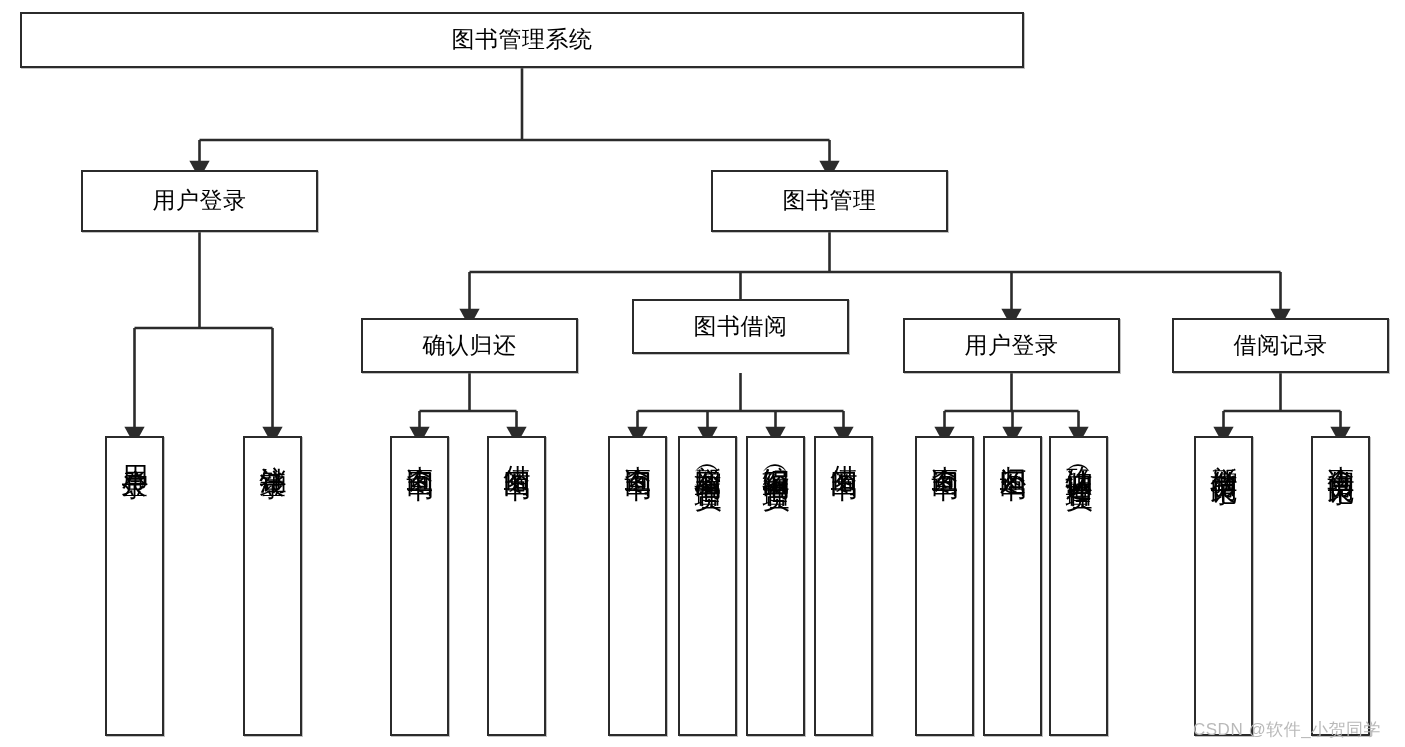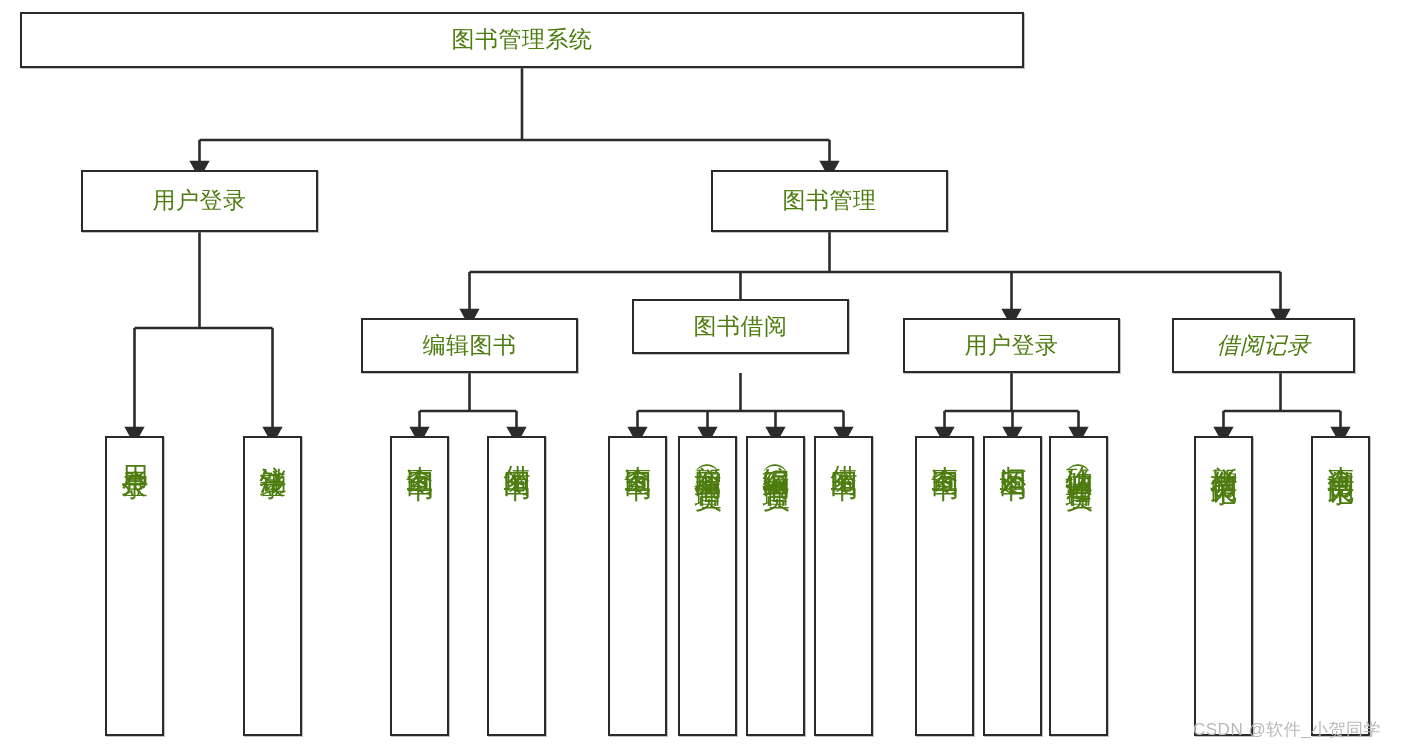--- a/index.html
+++ b/index.html
@@ -27,21 +27,21 @@
     pointer-events: none;
   }
   .node {
     position: absolute;
     box-sizing: border-box;
     border: 2px solid #2b2b2b;
     background: #ffffff;
     display: flex;
     align-items: center;
     justify-content: center;
-    color: #4d7c0f;
+    color: #000000;
     box-shadow: 1px 1px 0 rgba(120,120,120,0.45);
   }
   .node .label {
     display: block;
     text-align: center;
     line-height: 1.18;
     white-space: pre;
   }
   
   .node.h .label {
@@ -129,29 +129,29 @@
   </div>
 
   <div class="node h" style="left: 81px; top: 170px; width: 237px; height: 62px;">
     <span class="label">用户登录</span>
   </div>
   <div class="node h" style="left: 711px; top: 170px; width: 237px; height: 62px; justify-content: center;">
     <span class="label">图书管理</span>
   </div>
 
   <div class="node h" style="left: 361px; top: 318px; width: 217px; height: 55px;">
-    <span class="label">编辑图书</span>
+    <span class="label">确认归还</span>
   </div>
   <div class="node h" style="left: 632px; top: 299px; width: 217px; height: 55px;">
     <span class="label">图书借阅</span>
   </div>
   <div class="node h" style="left: 903px; top: 318px; width: 217px; height: 55px;">
     <span class="label">用户登录</span>
   </div>
-  <div class="node h" style="left: 1172px; top: 318px; width: 183px; height: 55px; font-style: italic;">
+  <div class="node h" style="left: 1172px; top: 318px; width: 217px; height: 55px;">
     <span class="label">借阅记录</span>
   </div>
 
   <div class="node v" style="left: 105px; top: 436px; width: 59px; height: 300px;">
     <span class="label">用户登录</span>
   </div>
   <div class="node v" style="left: 243px; top: 436px; width: 59px; height: 300px;">
     <span class="label">注销登录</span>
   </div>
 

